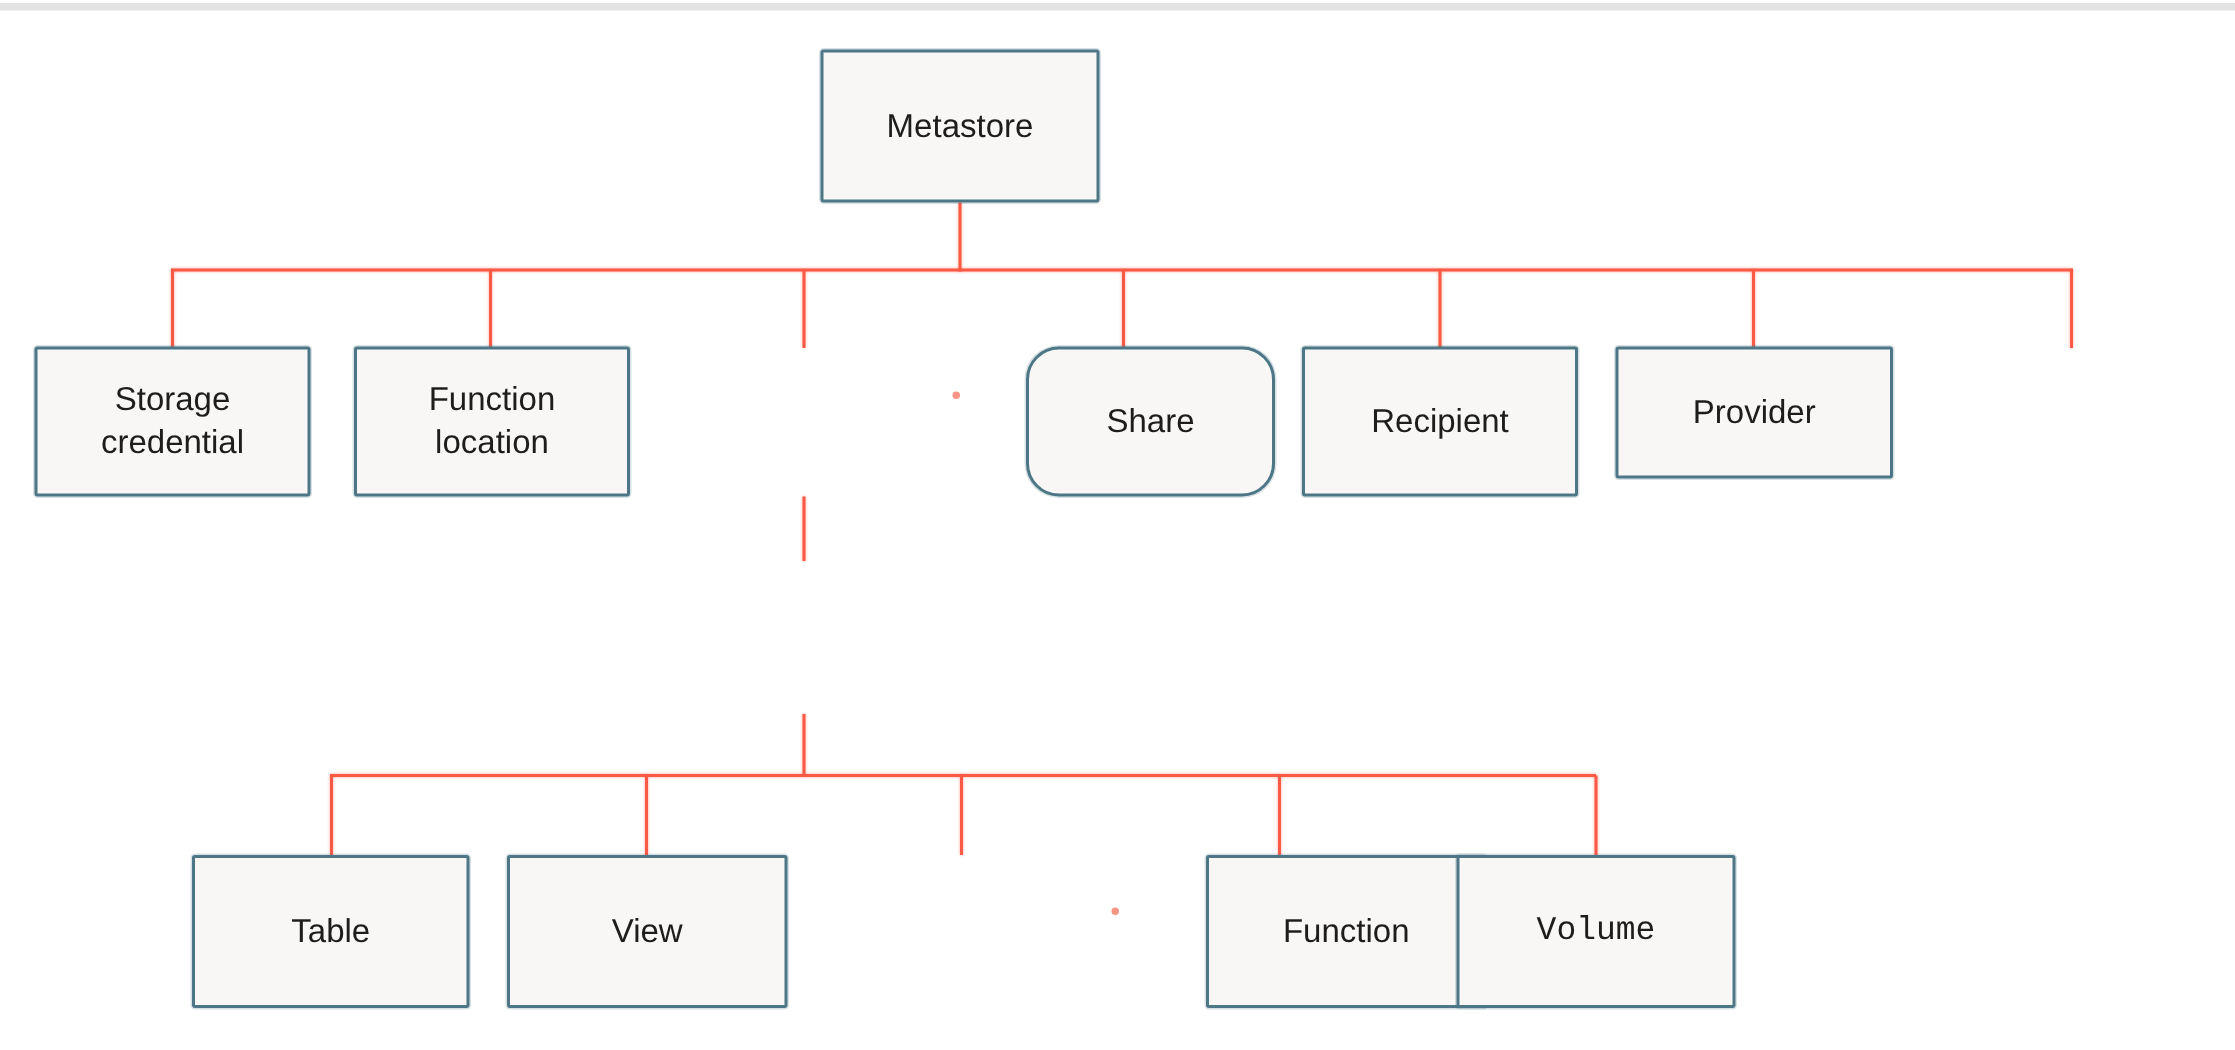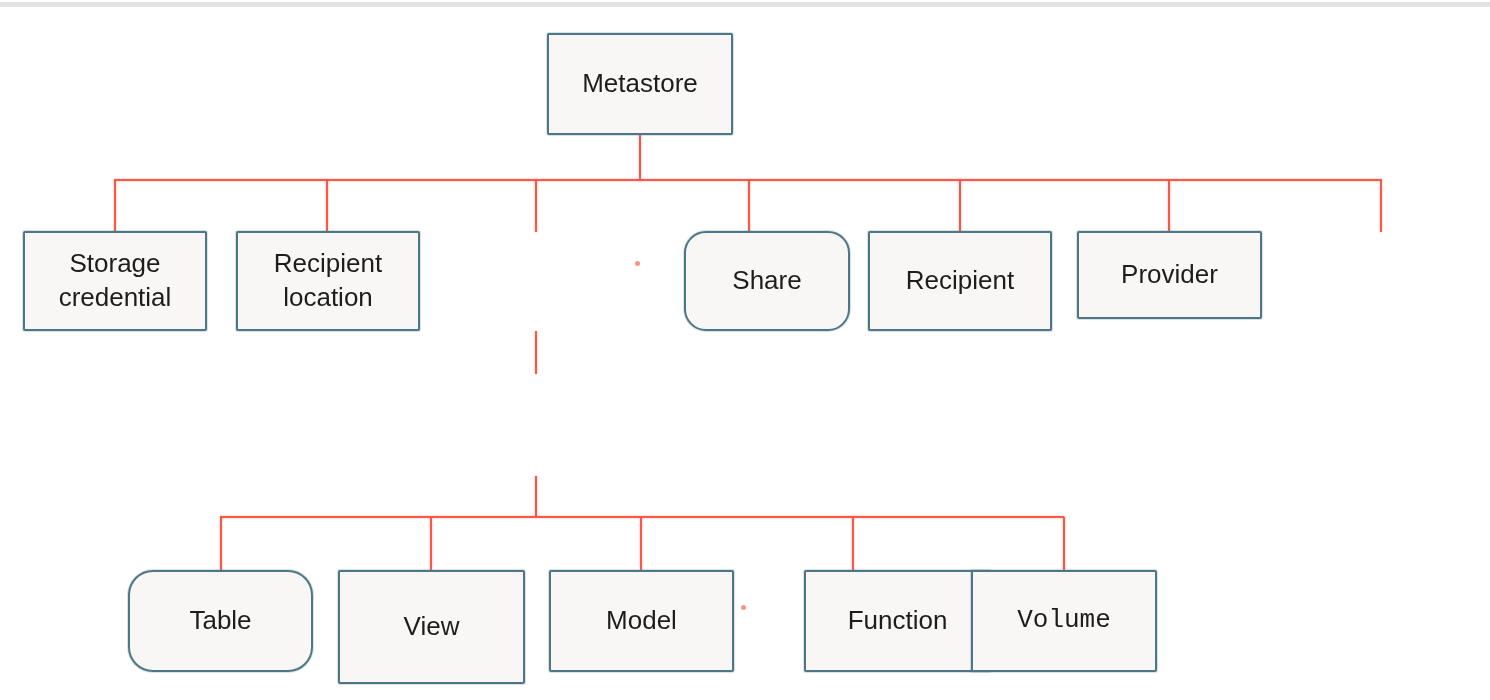--- a/index.html
+++ b/index.html
@@ -13,21 +13,21 @@
     font-family:"Liberation Sans", sans-serif;
   }
   .top-strip{position:absolute; left:0; top:2px; width:100%; height:5px; background:var(--top-strip);}
   .node{
     position:absolute; box-sizing:border-box;
     background:var(--box-fill);
     border:2px solid var(--box-border);
     border-radius:2px;
     box-shadow:0 0 0 1px rgba(77,118,134,0.22);
     display:flex; align-items:center; justify-content:center;
-    text-align:center; font-size:26px; line-height:1.3; color:var(--text);
+    text-align:center; font-size:22px; line-height:1.3; color:var(--text);
     padding:0 10px;
   }
   .vline,.hline{
     position:absolute; background:var(--connector);
     box-shadow:0 0 2px rgba(250,90,69,0.55);
   }
   .vline{width:2px;} .hline{height:2px;}
   .dot{position:absolute; width:5px; height:5px; border-radius:50%; background:var(--dot); opacity:.85;}
 </style>
 </head>
@@ -60,41 +60,38 @@
   <div class="dot" style="left:741px; top:605px;"></div>
 
   <div class="node" style="left:547px; top:33px; width:186px; height:102px;">
     <span>Metastore</span>
   </div>
 
   <div class="node" style="left:23px; top:231px; width:184px; height:100px;">
     <span>Storage credential</span>
   </div>
   <div class="node" style="left:236px; top:231px; width:184px; height:100px;">
-    <span>Recipient location</span>
+    <span>Function location</span>
   </div>
   <div class="node" style="left:684px; top:231px; width:166px; height:100px;border-radius:22px;">
     <span>Share</span>
   </div>
   <div class="node" style="left:868px; top:231px; width:184px; height:100px;">
     <span>Recipient</span>
   </div>
   <div class="node" style="left:1077px; top:231px; width:185px; height:88px;">
     <span>Provider</span>
   </div>
 
 
-  <div class="node" style="left:128px; top:570px; width:185px; height:102px;border-radius:25px;">
+  <div class="node" style="left:128px; top:570px; width:185px; height:102px;">
     <span>Table</span>
   </div>
-  <div class="node" style="left:338px; top:570px; width:187px; height:114px;">
+  <div class="node" style="left:338px; top:570px; width:187px; height:102px;">
     <span>View</span>
-  </div>
-  <div class="node" style="left:549px; top:570px; width:185px; height:102px;">
-    <span>Model</span>
   </div>
   <div class="node" style="left:760px; top:570px; width:187px; height:102px;margin-left:44px;">
     <span>Function</span>
   </div>
   <div class="node" style="left:971px; top:570px; width:186px; height:102px;font-family:Liberation Mono, monospace;">
     <span>Volume</span>
   </div>
 
 </div>
 

